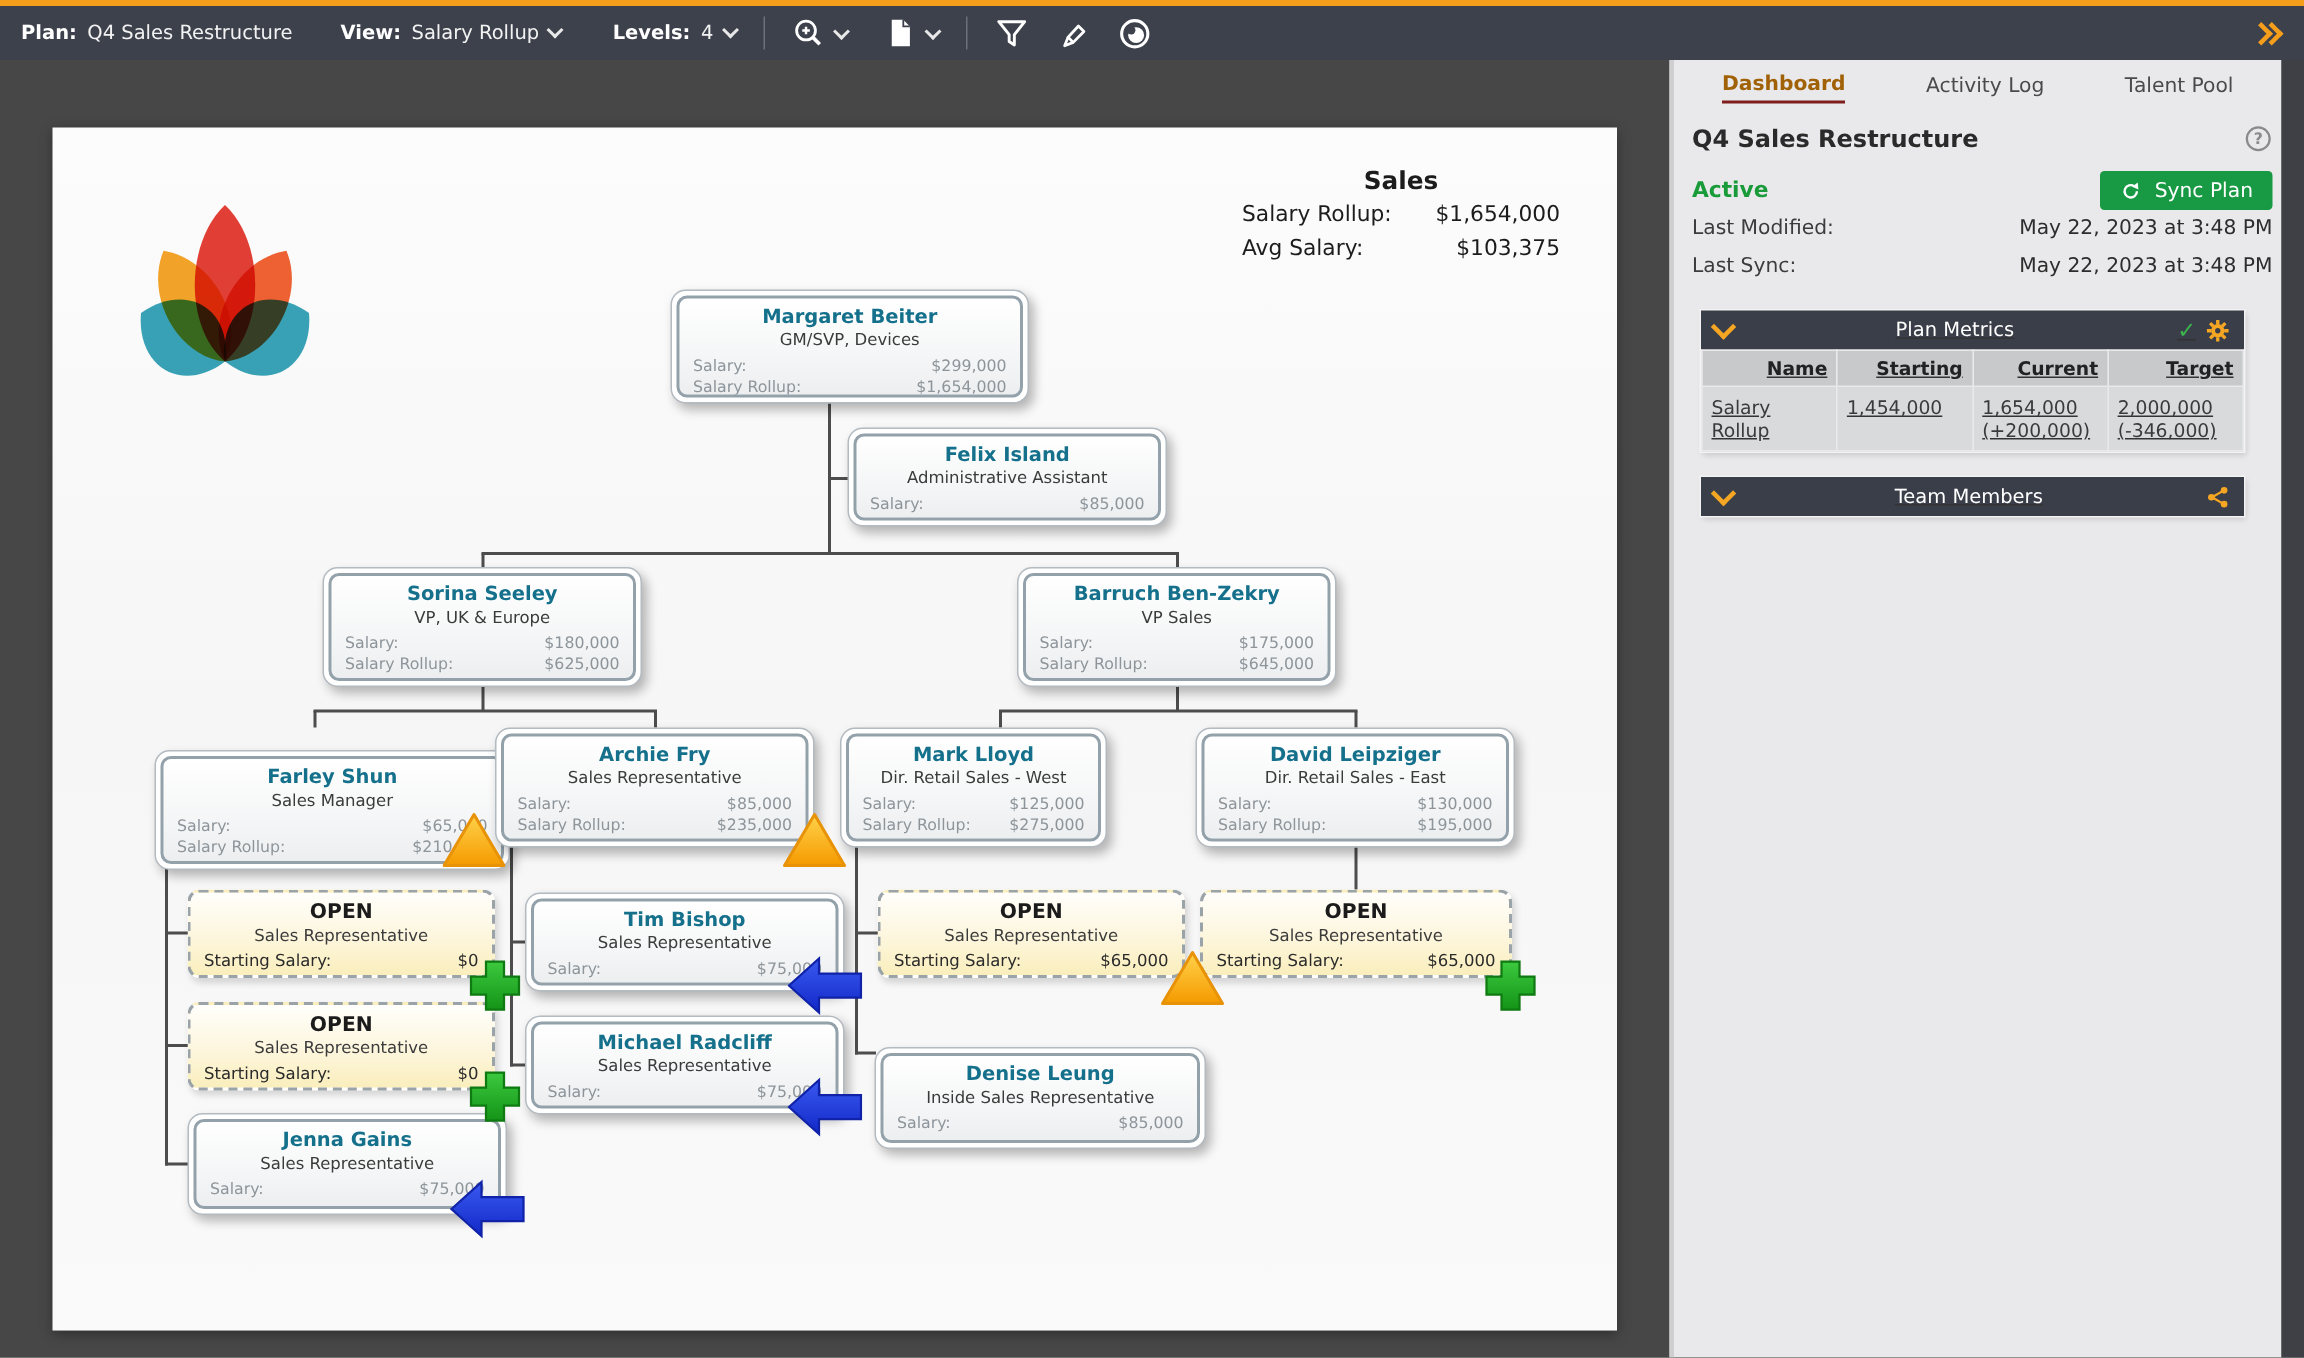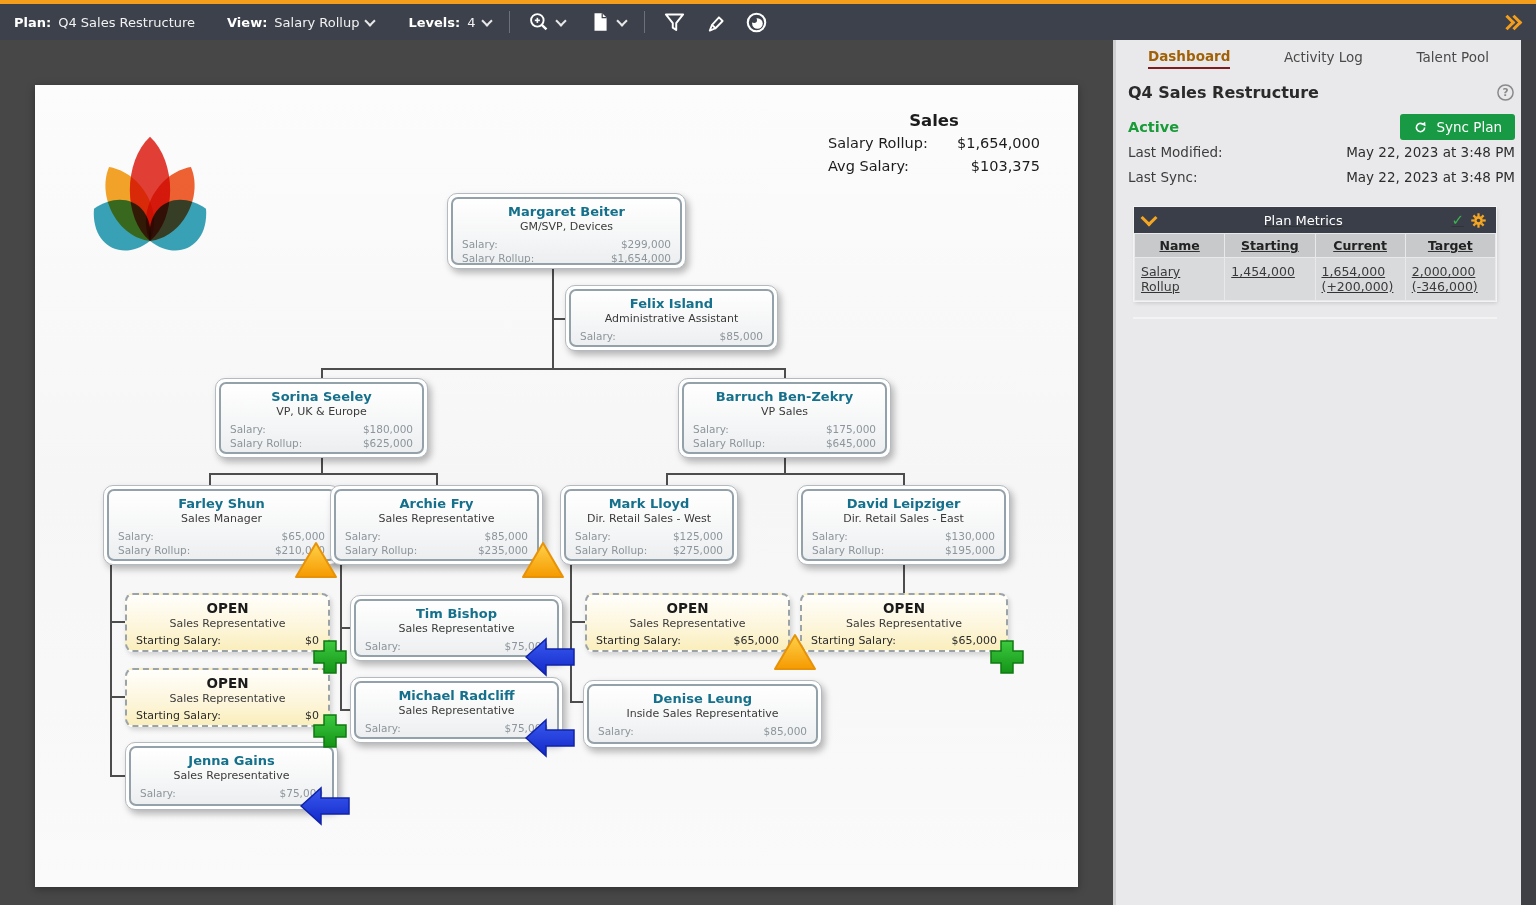--- a/index.html
+++ b/index.html
@@ -66,21 +66,21 @@
   .sb-kv .v{color:#2d2d2d;}
 
   .panel{margin:17px 25px 0 18px;box-shadow:0 0 0 1px #f3f3f4,1px 2px 4px rgba(0,0,0,.15);text-decoration:underline;}
   .panel-hdr{background:#3a3e48;color:#fff;height:26px;display:flex;align-items:center;
     font-size:13px;padding:0 9px;gap:6px;}
   .panel-hdr .hdr-title{flex:1;text-align:center;}
   .chev-big{display:inline-block;width:9px;height:9px;border-right:3px solid #f5a623;
     border-bottom:3px solid #f5a623;transform:rotate(45deg);margin-top:-4px;cursor:pointer;}
   .hdr-check{color:#3cb54e;font-weight:bold;font-size:15px;cursor:pointer;}
   .metrics-table{width:100%;border-collapse:collapse;font-size:12.5px;table-layout:fixed;}
-  .metrics-table th{background:#c7c9cb;text-align:center;padding:4px 6px;color:#222;
+  .metrics-table th{background:#c7c9cb;text-align:right;padding:4px 6px;color:#222;
     border:1px solid #e9e9eb;font-weight:bold;}
   .metrics-table td{padding:6px;vertical-align:top;border:1px solid #e9e9eb;color:#3a3a3a;word-wrap:break-word;}
   .metrics-table tr:nth-child(1) td{background:#d9dadc;}
   .metrics-table tr:nth-child(2) td{background:#d0d1d4;}
   .cell-green{color:#1e9e3e;}
   .cell-red{color:#e84a3d;}
   .team-row{background:#d2d3d6;height:26px;display:flex;align-items:center;padding:0 10px;font-size:13px;cursor:pointer;}
   .dot{width:13px;height:13px;border-radius:50%;background:#2ecc40;margin-right:11px;}
   .member-name{flex:1;color:#2f2f2f;}
   .member-role{color:#333;}
@@ -266,21 +266,21 @@
               <span>Salary:</span>
               <span>$175,000</span>
             </div>
             <div class="node-field">
               <span>Salary Rollup:</span>
               <span>$645,000</span>
             </div>
           </div>
         </div>
       </div>
-      <div class="node" style="left: 68px; top: 400px; width: 237px; height: 80px;">
+      <div class="node" style="left: 68px; top: 415px; width: 237px; height: 80px;">
         <div class="node-inner">
           <div class="node-name">Farley Shun</div>
           <div class="node-title">Sales Manager</div>
           <div class="node-fields">
             <div class="node-field">
               <span>Salary:</span>
               <span>$65,000</span>
             </div>
             <div class="node-field">
               <span>Salary Rollup:</span>
@@ -402,21 +402,21 @@
           <div class="node-name">OPEN</div>
           <div class="node-title">Sales Representative</div>
           <div class="node-fields">
             <div class="node-field">
               <span>Starting Salary:</span>
               <span>$65,000</span>
             </div>
           </div>
         </div>
       </div>
-      <div class="node" style="left: 548px; top: 595px; width: 239px; height: 68px;">
+      <div class="node" style="left: 548px; top: 613px; width: 221px; height: 68px;">
         <div class="node-inner">
           <div class="node-name">Denise Leung</div>
           <div class="node-title">Inside Sales Representative</div>
           <div class="node-fields">
             <div class="node-field">
               <span>Salary:</span>
               <span>$85,000</span>
             </div>
           </div>
         </div>
@@ -531,17 +531,30 @@
               <td>Salary Rollup</td>
               <td>1,454,000</td>
               <td class="cell-green">1,654,000 (+200,000)</td>
               <td class="cell-red">2,000,000 (-346,000)</td>
             </tr>
           </tbody>
       </table>
     </div>
 
     <div class="panel">
+      <div class="panel-hdr">
+        <span class="chev-big"></span>
+        <span class="hdr-title">Team Members</span>
+        <svg width="17" height="17" viewBox="0 0 20 20" style="cursor:pointer">
+          <g stroke="#f5a623" stroke-width="1.8">
+            <line x1="5.5" y1="10" x2="14.5" y2="4.8"></line>
+              <line x1="5.5" y1="10" x2="14.5" y2="15.2"></line>
+          </g>
+          <circle cx="5" cy="10" r="2.6" fill="#f5a623"></circle>
+          <circle cx="15" cy="4.6" r="2.6" fill="#f5a623"></circle>
+          <circle cx="15" cy="15.4" r="2.6" fill="#f5a623"></circle>
+        </svg>
+      </div>
     </div>
   </div>
 
   <div class="right-strip"></div>
 </div>
 
 </body></html>

